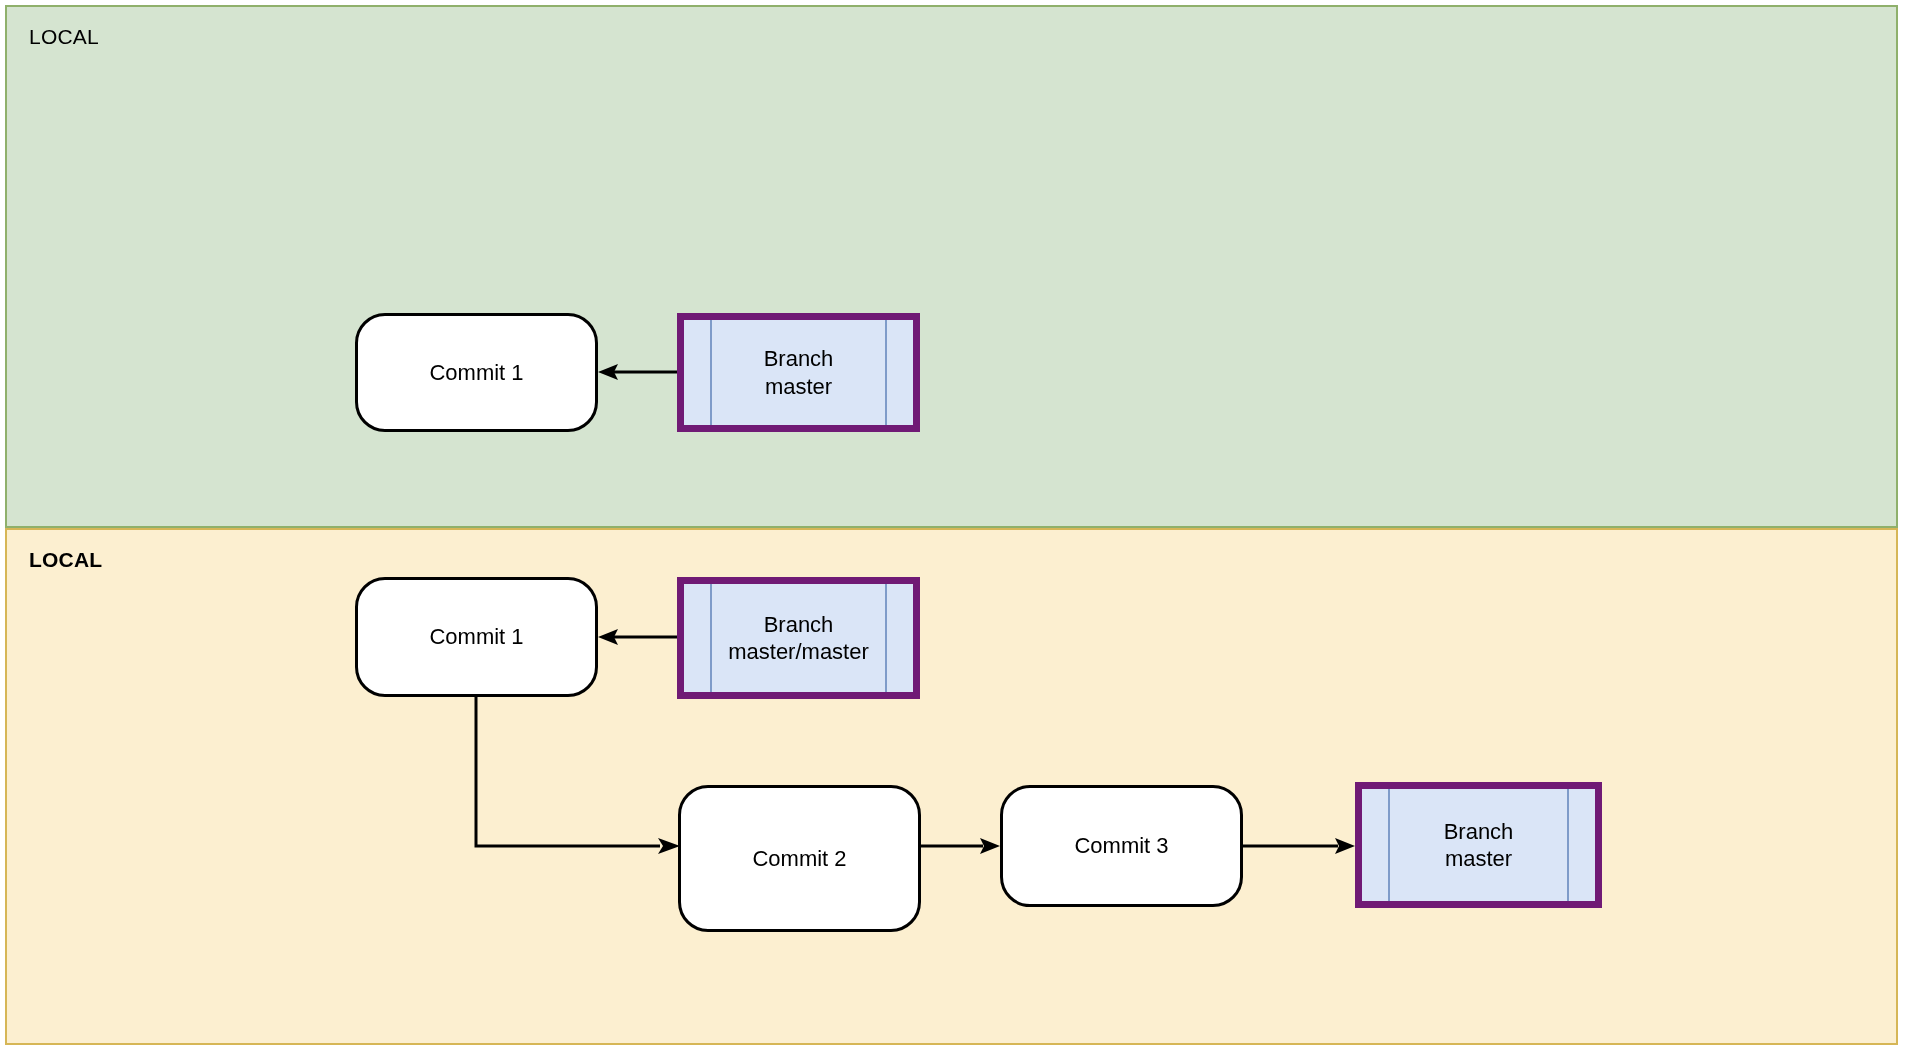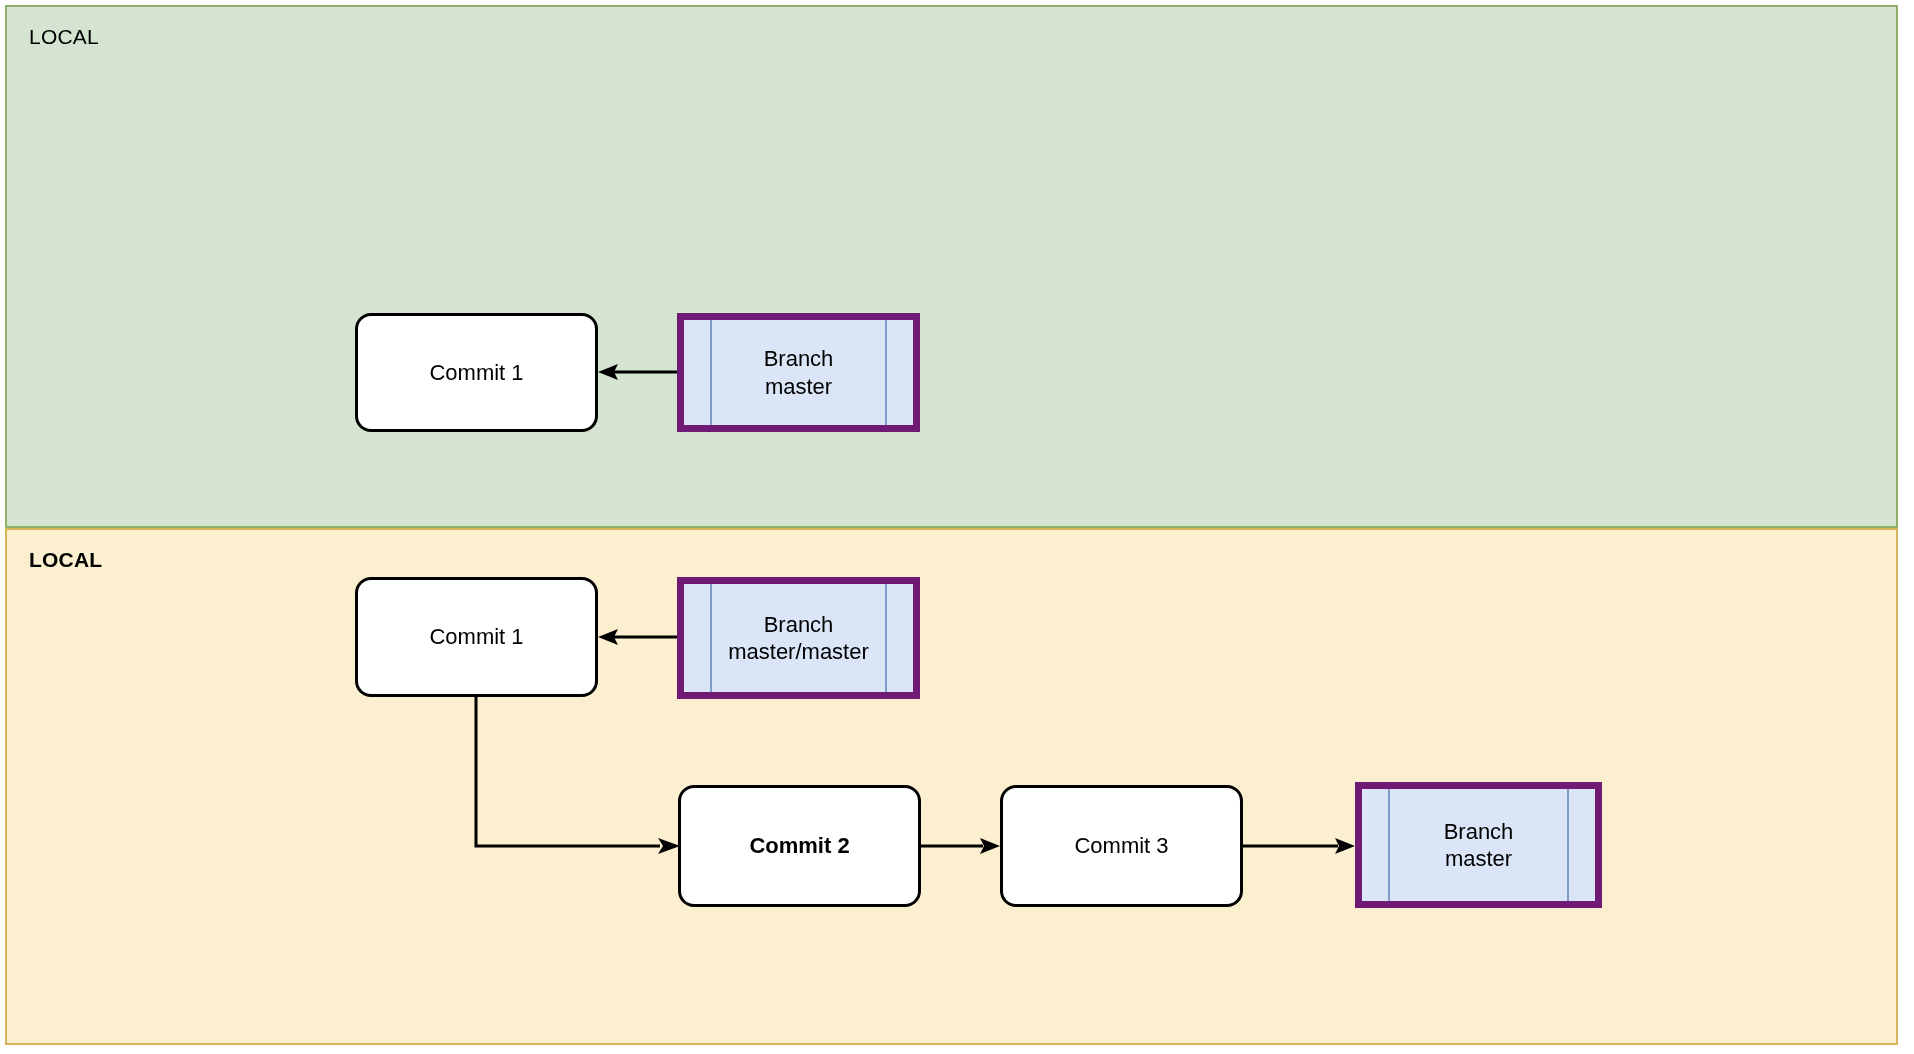--- a/index.html
+++ b/index.html
@@ -53,21 +53,21 @@
     letter-spacing: 0.2px;
     white-space: nowrap;
   }
 
   
   .commit-node {
     position: absolute;
     box-sizing: border-box;
     background: #ffffff;
     border: 3px solid #000000;
-    border-radius: 16px;
+    border-radius: 30px;
     display: flex;
     align-items: center;
     justify-content: center;
     font-size: 22px;
     color: #000000;
   }
 
   
   .branch-node {
     position: absolute;
@@ -140,21 +140,21 @@
     <span class="branch-label"><span>Branch</span><br><span>master/master</span></span>
   </div>
 
   <div class="edge" style="left:598px; top:622px; width:80px; height:30px;">
     <svg width="80" height="30" viewBox="0 0 80 30">
       <line x1="79" y1="15" x2="16" y2="15" stroke="#000000" stroke-width="3"></line>
       <polygon points="0,15 20,7 16,15 20,23" fill="#000000"></polygon>
     </svg>
   </div>
 
-  <div class="commit-node" style="left:678px; top:785px; width:243px; height:122px;font-weight:bold;">
+  <div class="commit-node" style="left:678px; top:785px; width:243px; height:147px;">
     <span>Commit 2</span>
   </div>
 
   <div class="commit-node" style="left:1000px; top:785px; width:243px; height:122px;">
     <span>Commit 3</span>
   </div>
 
   <div class="branch-node" style="left:1355px; top:782px; width:247px; height:126px;">
     <span class="rule left"></span>
     <span class="rule right"></span>

